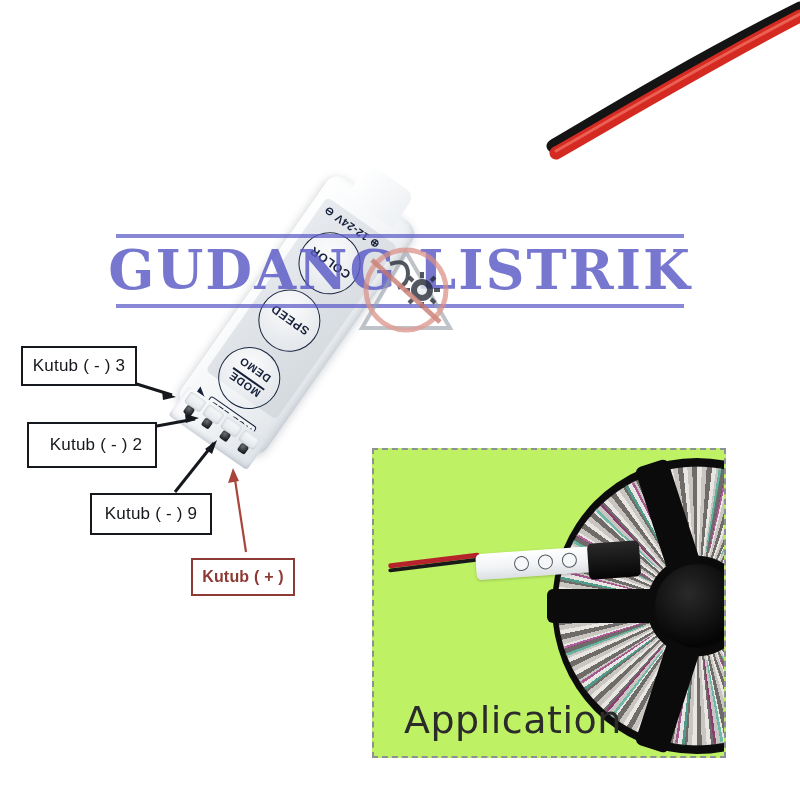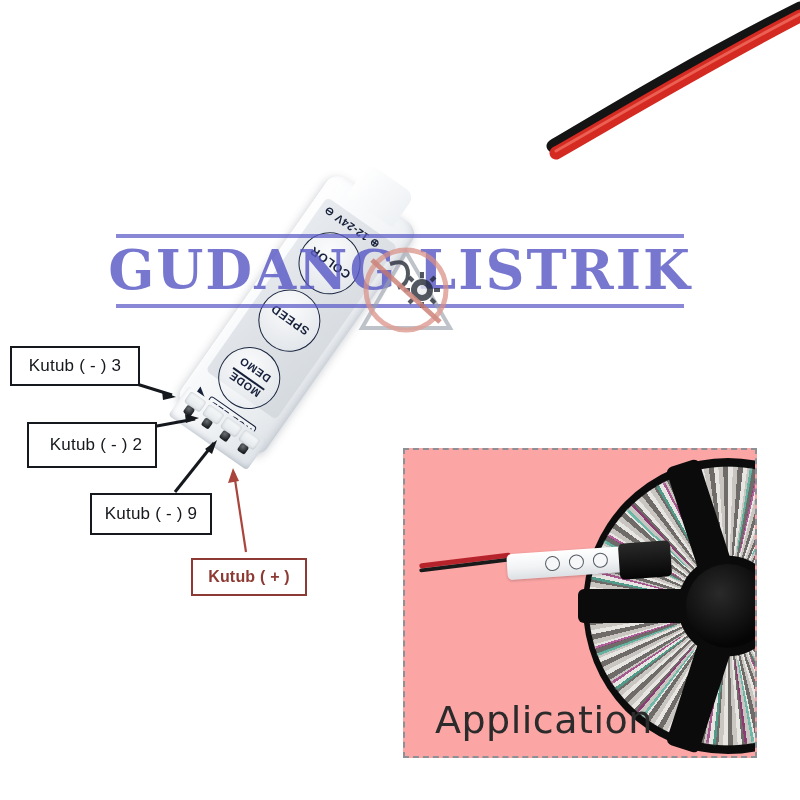--- a/index.html
+++ b/index.html
@@ -77,22 +77,22 @@
     border:2.4px solid #15181c;display:flex;align-items:center;justify-content:center;
     color:#15181c;font-size:17px;font-family:"Liberation Sans",sans-serif;letter-spacing:.2px;
   }
   .callout.pos{
     border-color:#8e3a34;color:#8e3a34;font-weight:700;border-width:2.2px;
     box-shadow:inset 0 0 0 2px #ffffff;
   }
 
   
   .inset{
-    position:absolute;left:403px;top:448px;width:354px;height:310px;
-    border:2px dashed #8d9094;box-sizing:border-box;background:#fca5a5;overflow:hidden;
+    position:absolute;left:372px;top:448px;width:354px;height:310px;
+    border:2px dashed #8d9094;box-sizing:border-box;background:#bef264;overflow:hidden;
   }
   .inset-title{
     position:absolute;left:30px;bottom:14px;color:#2b2b2b;
     font-size:38px;font-family:"DejaVu Sans",sans-serif;letter-spacing:.5px;
   }
   .reel{
     position:absolute;left:178px;top:8px;width:290px;height:296px;border-radius:50%;
     background:
       radial-gradient(circle at 50% 50%, #0a0a0a 0 24%, rgba(0,0,0,0) 24.5%),
       radial-gradient(circle at 50% 50%, rgba(0,0,0,0) 0 67%, #0c0c0c 67.5% 100%),
@@ -226,33 +226,33 @@
     <path d="M146,428 L195,419" stroke="#15181c" stroke-width="3" fill="none"></path>
     <polygon points="199,418 185,414 186,423" fill="#15181c"></polygon>
 
     <path d="M175,492 L214,443" stroke="#15181c" stroke-width="3" fill="none"></path>
     <polygon points="217,440 205,449 212,454" fill="#15181c"></polygon>
 
     <path d="M246,552 L234,473" stroke="#a9453c" stroke-width="2.2" fill="none"></path>
     <polygon points="233,468 228,483 239,481" fill="#a9453c"></polygon>
   </svg>
 
-  <div class="callout" style="left:10px;top:346px;width:130px;height:40px;">
+  <div class="callout" style="left:21px;top:346px;width:116px;height:40px;">
     <span>Kutub ( - ) 3</span>
   </div>
 
   <div class="callout" style="left:27px;top:422px;width:130px;height:46px;padding-left:8px;">
     <span>Kutub ( - ) 2</span>
   </div>
 
   <div class="callout" style="left:90px;top:493px;width:122px;height:42px;">
     <span>Kutub ( - ) 9</span>
   </div>
 
-  <div class="callout pos" style="left:191px;top:558px;width:116px;height:38px;font-size:16px;">
+  <div class="callout pos" style="left:191px;top:558px;width:104px;height:38px;font-size:16px;">
     <span>Kutub ( + )</span>
   </div>
 
   <div class="inset">
 
     <div class="reel">
       <div class="reel-strip-colors"></div>
       <div class="reel-spoke" style="transform:rotate(18deg);"></div>
       <div class="reel-spoke" style="transform:rotate(90deg);"></div>
       <div class="reel-spoke" style="transform:rotate(162deg);"></div>

